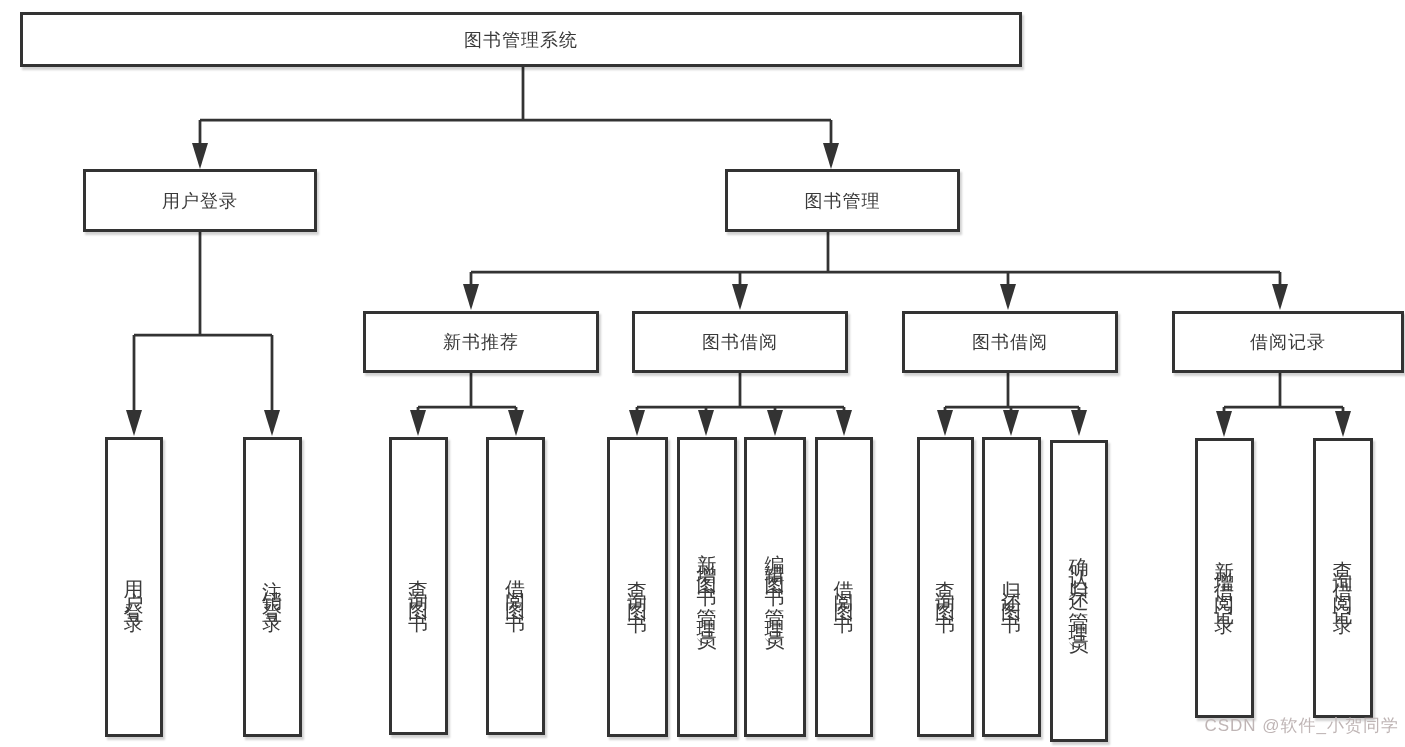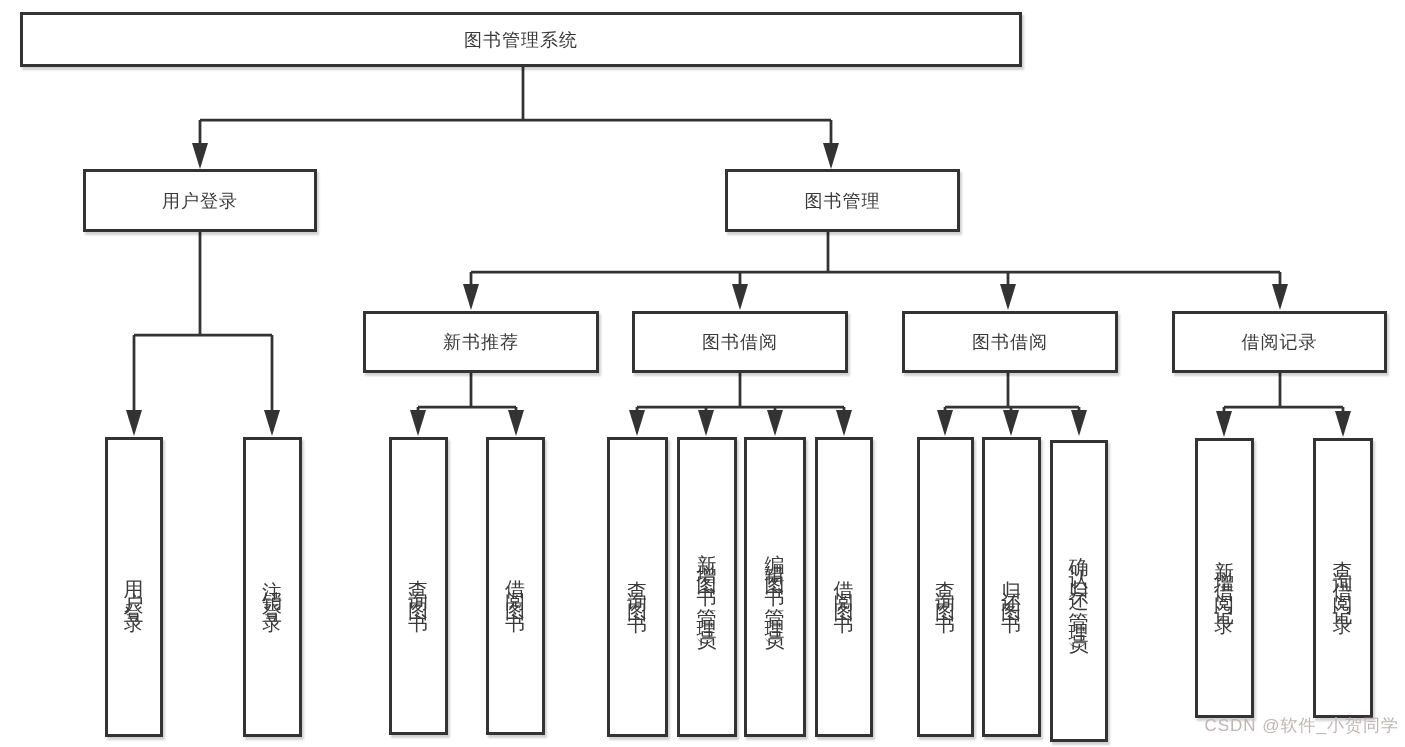--- a/index.html
+++ b/index.html
@@ -61,21 +61,21 @@
   </svg>
 
   <div class="node hbox" style="left:20px; top:12px; width:1002px; height:55px;">图书管理系统</div>
 
   <div class="node hbox" style="left:83px; top:169px; width:234px; height:63px;">用户登录</div>
   <div class="node hbox" style="left:712px; top:169px; width:235px; height:63px;margin-left:13px;">图书管理</div>
 
   <div class="node hbox" style="left:363px; top:311px; width:236px; height:62px;">新书推荐</div>
   <div class="node hbox" style="left:632px; top:311px; width:216px; height:62px;">图书借阅</div>
   <div class="node hbox" style="left:902px; top:311px; width:216px; height:62px;">图书借阅</div>
-  <div class="node hbox" style="left:1172px; top:311px; width:215px; height:62px;">借阅记录</div>
+  <div class="node hbox" style="left:1172px; top:311px; width:232px; height:62px;">借阅记录</div>
 
   <div class="node vbox" style="left:105px; top:437px; width:58px; height:300px;">用户登录</div>
   <div class="node vbox" style="left:243px; top:437px; width:59px; height:300px;">注销登录</div>
 
   <div class="node vbox" style="left:389px; top:437px; width:59px; height:298px;">查询图书</div>
   <div class="node vbox" style="left:486px; top:437px; width:59px; height:298px;">借阅图书</div>
 
   <div class="node vbox" style="left:607px; top:437px; width:61px; height:300px;">查询图书</div>
   <div class="node vbox" style="left:677px; top:437px; width:60px; height:300px;">新增图书（管理员）</div>
   <div class="node vbox" style="left:744px; top:437px; width:62px; height:300px;">编辑图书（管理员）</div>

